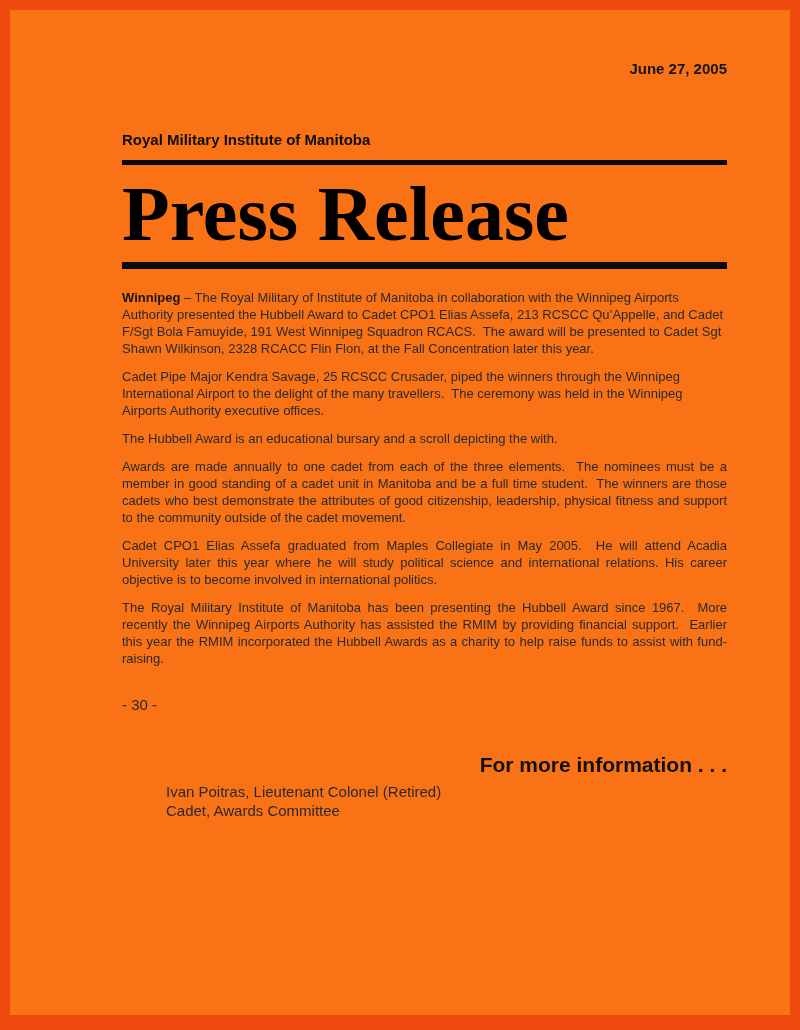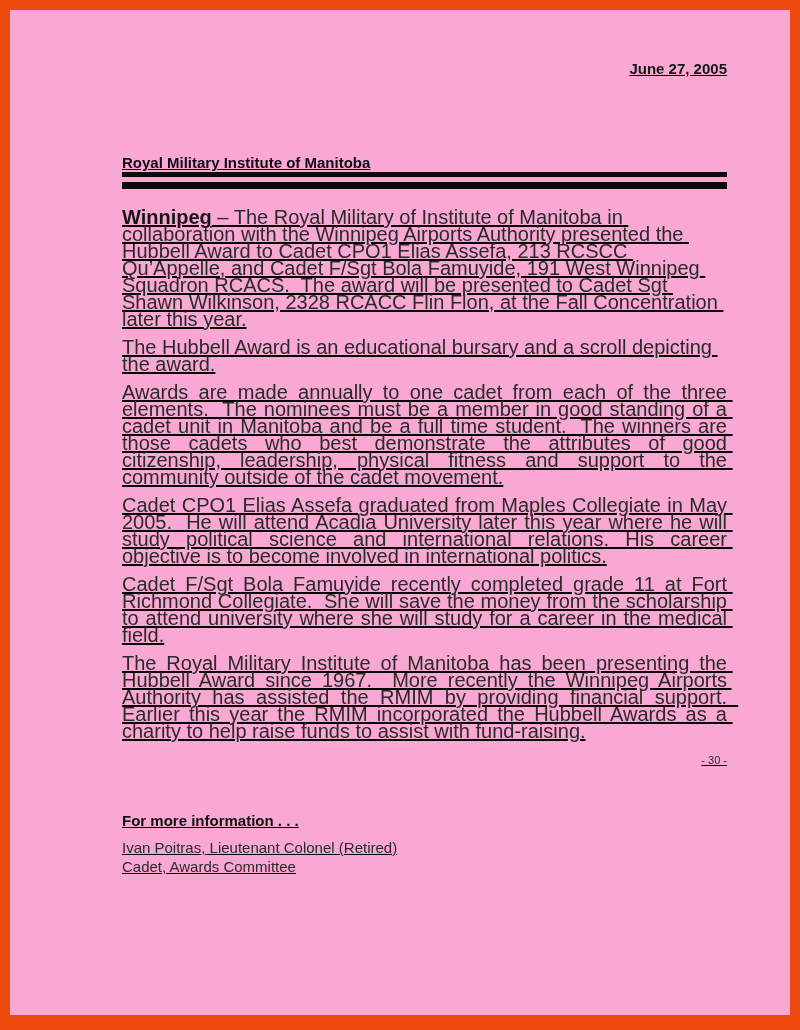--- a/index.html
+++ b/index.html
@@ -22,94 +22,97 @@
   }
   .date-line {
     margin-top: 50px;
     text-align: right;
     font-weight: bold;
     font-size: 15px;
     line-height: 18px;
     color: #161616;
   }
   .org-header {
-    margin-top: 76px;
+    margin-top: 53px;
     font-weight: bold;
     font-size: 15px;
     line-height: 17px;
     color: #0E0E0E;
     border-bottom: 5px solid #0B0B0B;
-    padding-bottom: 1px;
+    padding-bottom: 12px;
   }
   .press-title {
     margin-top: 6px;
     font-family: "Liberation Serif", "DejaVu Serif", serif;
     font-weight: bold;
     font-size: 78px;
     line-height: 86px;
     color: #000;
     letter-spacing: 0px;
   }
   .title-rule {
     height: 7px;
     background: #0B0B0B;
     margin-top: 5px;
   }
   .body-text {
     margin-top: 20px;
-    font-size: 20px;
+    font-size: 13px;
     line-height: 17px;
   }
   .body-text p {
     margin: 0 0 11px 0;
     white-space: pre-wrap;
   }
   .body-text p.justify { text-align: justify; }
   .para-lead { font-weight: bold; color: #161616; }
   .end-mark {
-    margin-top: 12px;
-    text-align: right;
-    font-size: 11px;
+    margin-top: 29px;
+    text-align: left;
+    font-size: 15px;
     line-height: 17px;
     white-space: pre-wrap;
   }
   .footer { margin-top: 43px; }
   .footer-heading {
     font-weight: bold;
-    font-size: 15px;
+    font-size: 21px;
     line-height: 17px;
     color: #111;
     white-space: pre-wrap;
+    text-align: right;
   }
   .contact {
     margin-top: 9px;
     font-size: 15px;
     line-height: 19px;
+    margin-left: 44px;
   }
   .contact div { white-space: pre-wrap; }
 </style>
 </head>
 <body style="background: rgb(238, 74, 13);">
 
-<div class="page" style="background: #f9a8d4; text-decoration: underline;">
+<div class="page" style="background: #f97316;">
   <div class="content">
 
     <div class="date-line">June 27, 2005</div>
 
     <div class="org-header"><span>Royal Military Institute of Manitoba</span></div>
 
+    <div class="press-title">Press Release</div>
 
     <div class="title-rule"></div>
 
     <div class="body-text">
       <p><strong class="para-lead">Winnipeg</strong><span> – The Royal Military of Institute of Manitoba in collaboration with the Winnipeg Airports Authority presented the Hubbell Award to Cadet CPO1 Elias Assefa, 213 RCSCC Qu’Appelle, and Cadet F/Sgt Bola Famuyide, 191 West Winnipeg Squadron RCACS.  The award will be presented to Cadet Sgt Shawn Wilkinson, 2328 RCACC Flin Flon, at the Fall Concentration later this year.</span></p>
-      <p><span>The Hubbell Award is an educational bursary and a scroll depicting the award.</span></p>
+      <p><span>Cadet Pipe Major Kendra Savage, 25 RCSCC Crusader, piped the winners through the Winnipeg International Airport to the delight of the many travellers.  The ceremony was held in the Winnipeg Airports Authority executive offices.</span></p>
+      <p><span>The Hubbell Award is an educational bursary and a scroll depicting the with.</span></p>
       <p class="justify"><span>Awards are made annually to one cadet from each of the three elements.  The nominees must be a member in good standing of a cadet unit in Manitoba and be a full time student.  The winners are those cadets who best demonstrate the attributes of good citizenship, leadership, physical fitness and support to the community outside of the cadet movement.</span></p>
       <p class="justify"><span>Cadet CPO1 Elias Assefa graduated from Maples Collegiate in May 2005.  He will attend Acadia University later this year where he will study political science and international relations. His career objective is to become involved in international politics.</span></p>
-      <p class="justify"><span>Cadet F/Sgt Bola Famuyide recently completed grade 11 at Fort Richmond Collegiate.  She will save the money from the scholarship to attend university where she will study for a career in the medical field.</span></p>
       <p class="justify"><span>The Royal Military Institute of Manitoba has been presenting the Hubbell Award since 1967.  More recently the Winnipeg Airports Authority has assisted the RMIM by providing financial support.  Earlier this year the RMIM incorporated the Hubbell Awards as a charity to help raise funds to assist with fund-raising.</span></p>
     </div>
 
     <div class="end-mark">- 30 -</div>
 
     <div class="footer">
       <div class="footer-heading">For more information . . .</div>
       <div class="contact">
         <div>Ivan Poitras, Lieutenant Colonel (Retired)</div>
         <div>Cadet, Awards Committee</div>

